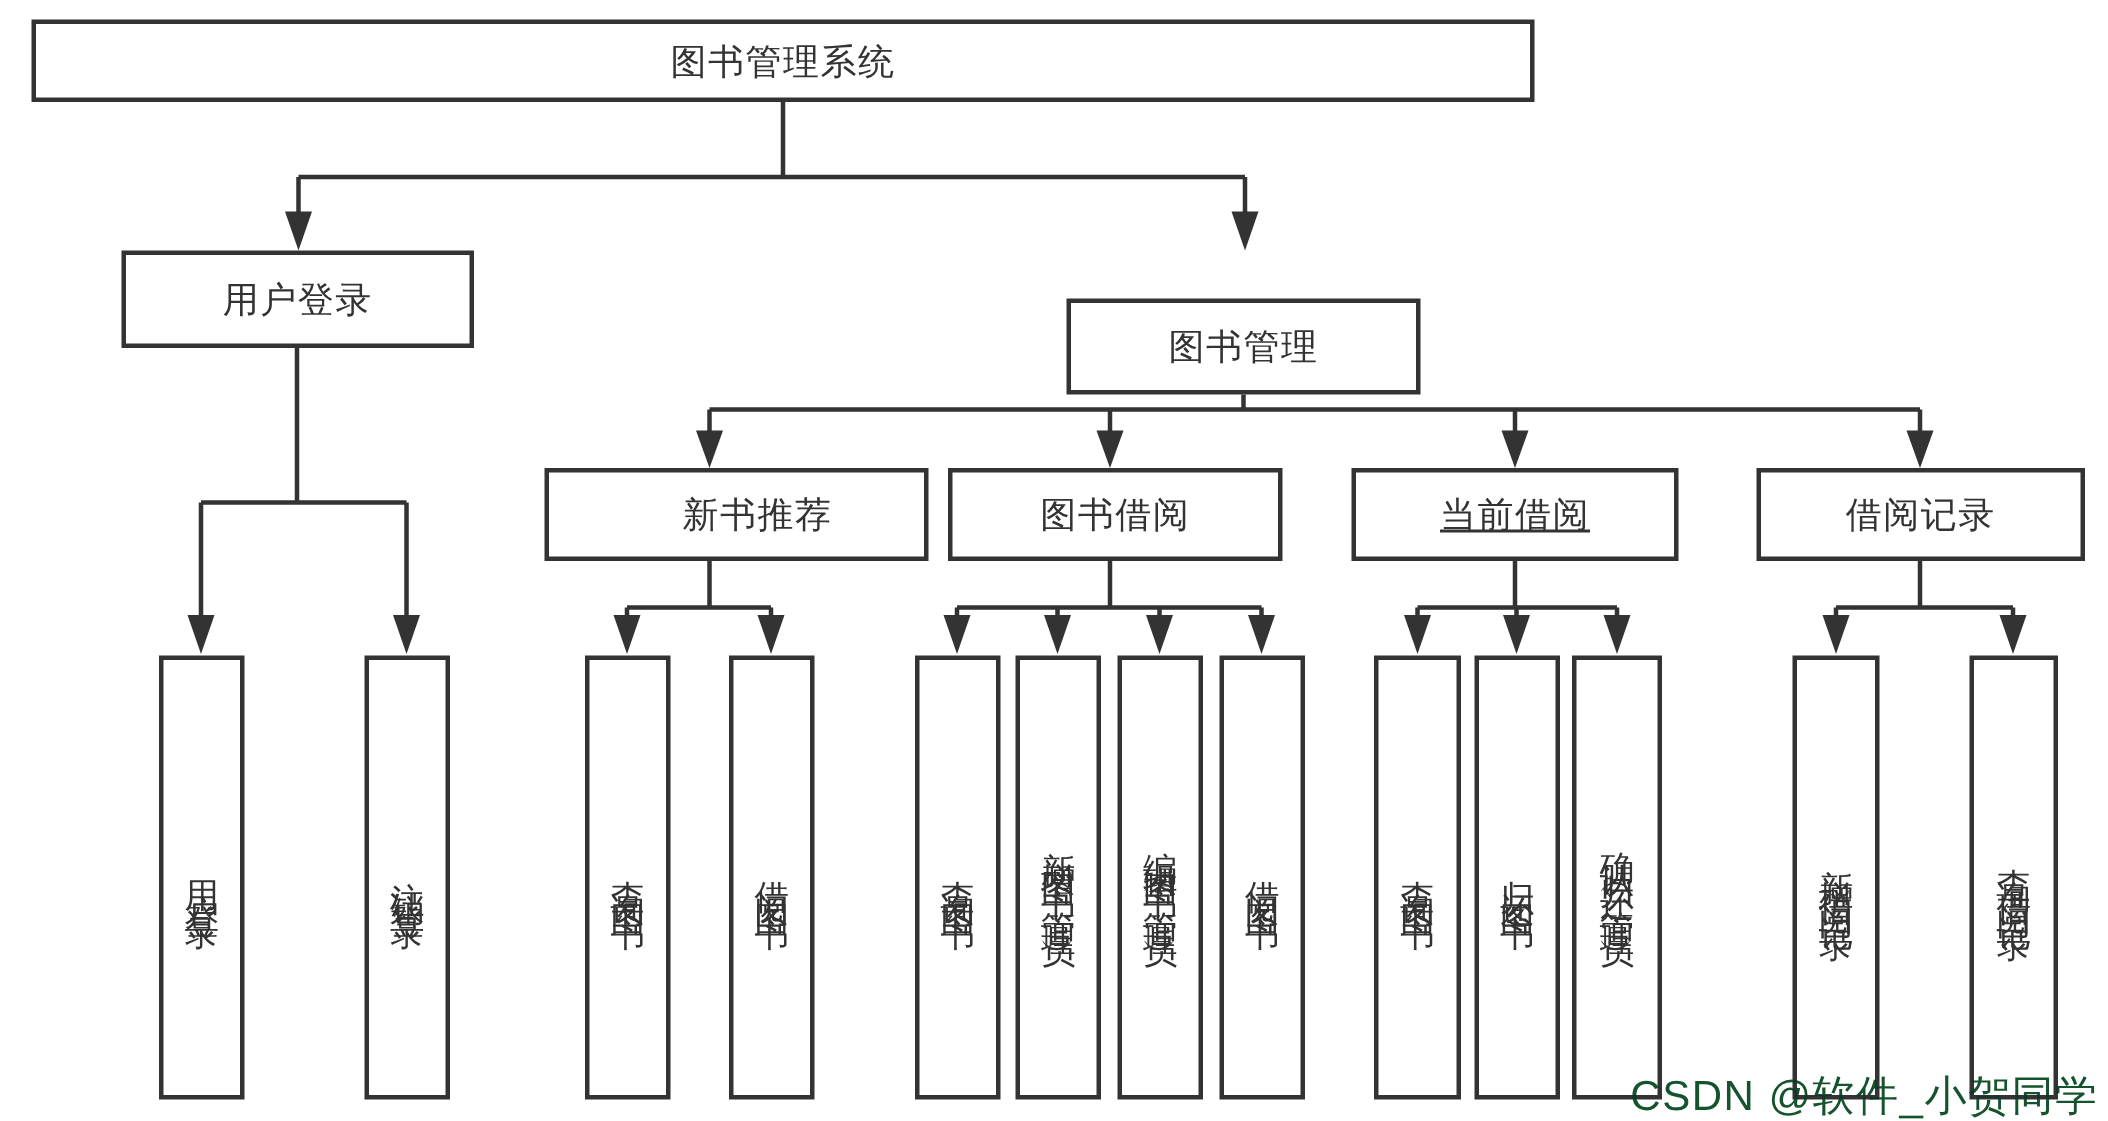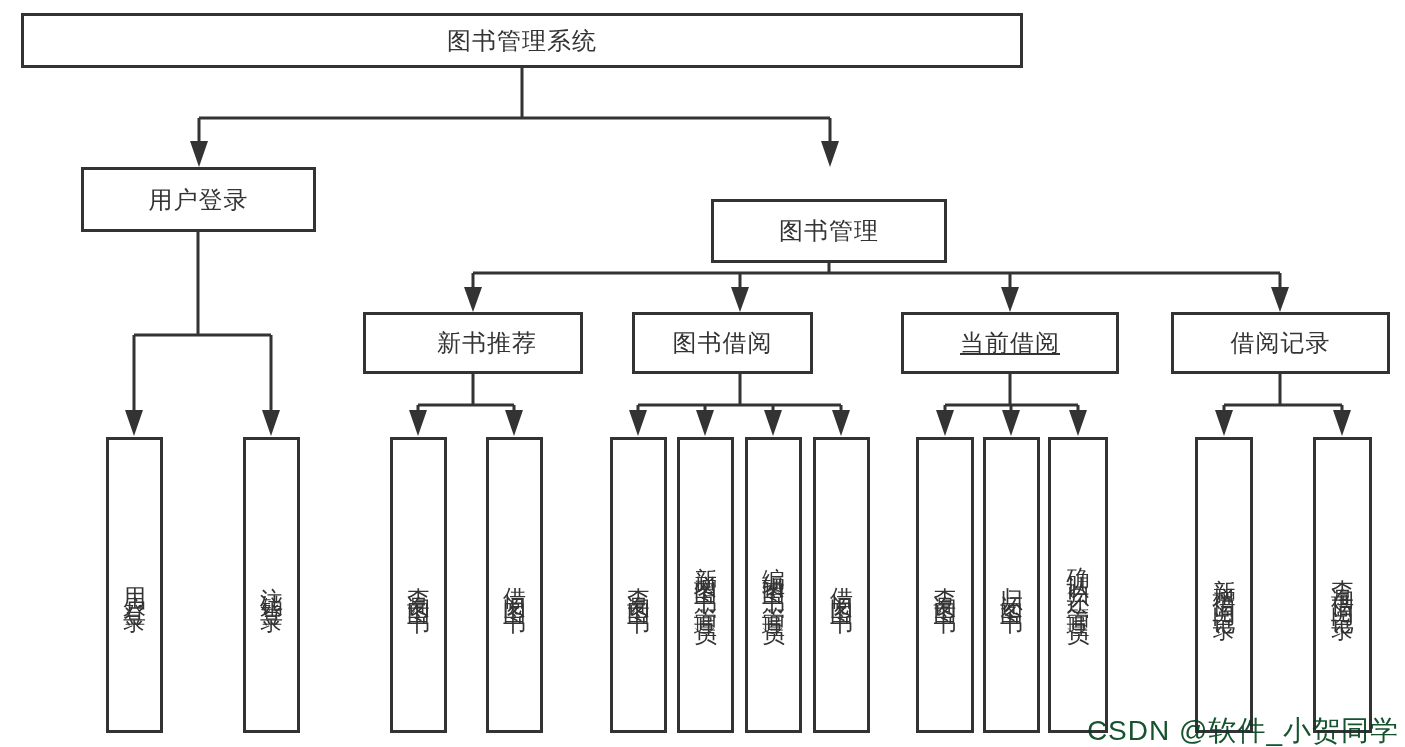--- a/index.html
+++ b/index.html
@@ -80,25 +80,25 @@
   </div>
 
   <div class="box" style="left:81px;top:167px;width:235px;height:65px;">
     <span class="hlabel">用户登录</span>
   </div>
 
   <div class="box" style="left:711px;top:168px;width:236px;height:64px;margin-top:31px;">
     <span class="hlabel">图书管理</span>
   </div>
 
-  <div class="box" style="left:363px;top:312px;width:220px;height:62px;padding-left:28px;">
+  <div class="box" style="left:363px;top:312px;width:256px;height:62px;padding-left:28px;">
     <span class="hlabel">新书推荐</span>
   </div>
 
-  <div class="box" style="left:632px;top:312px;width:181px;height:62px;">
+  <div class="box" style="left:632px;top:312px;width:223px;height:62px;">
     <span class="hlabel">图书借阅</span>
   </div>
 
   <div class="box" style="left:901px;top:312px;width:218px;height:62px;text-decoration:underline;">
     <span class="hlabel">当前借阅</span>
   </div>
 
   <div class="box" style="left:1171px;top:312px;width:219px;height:62px;">
     <span class="hlabel">借阅记录</span>
   </div>

